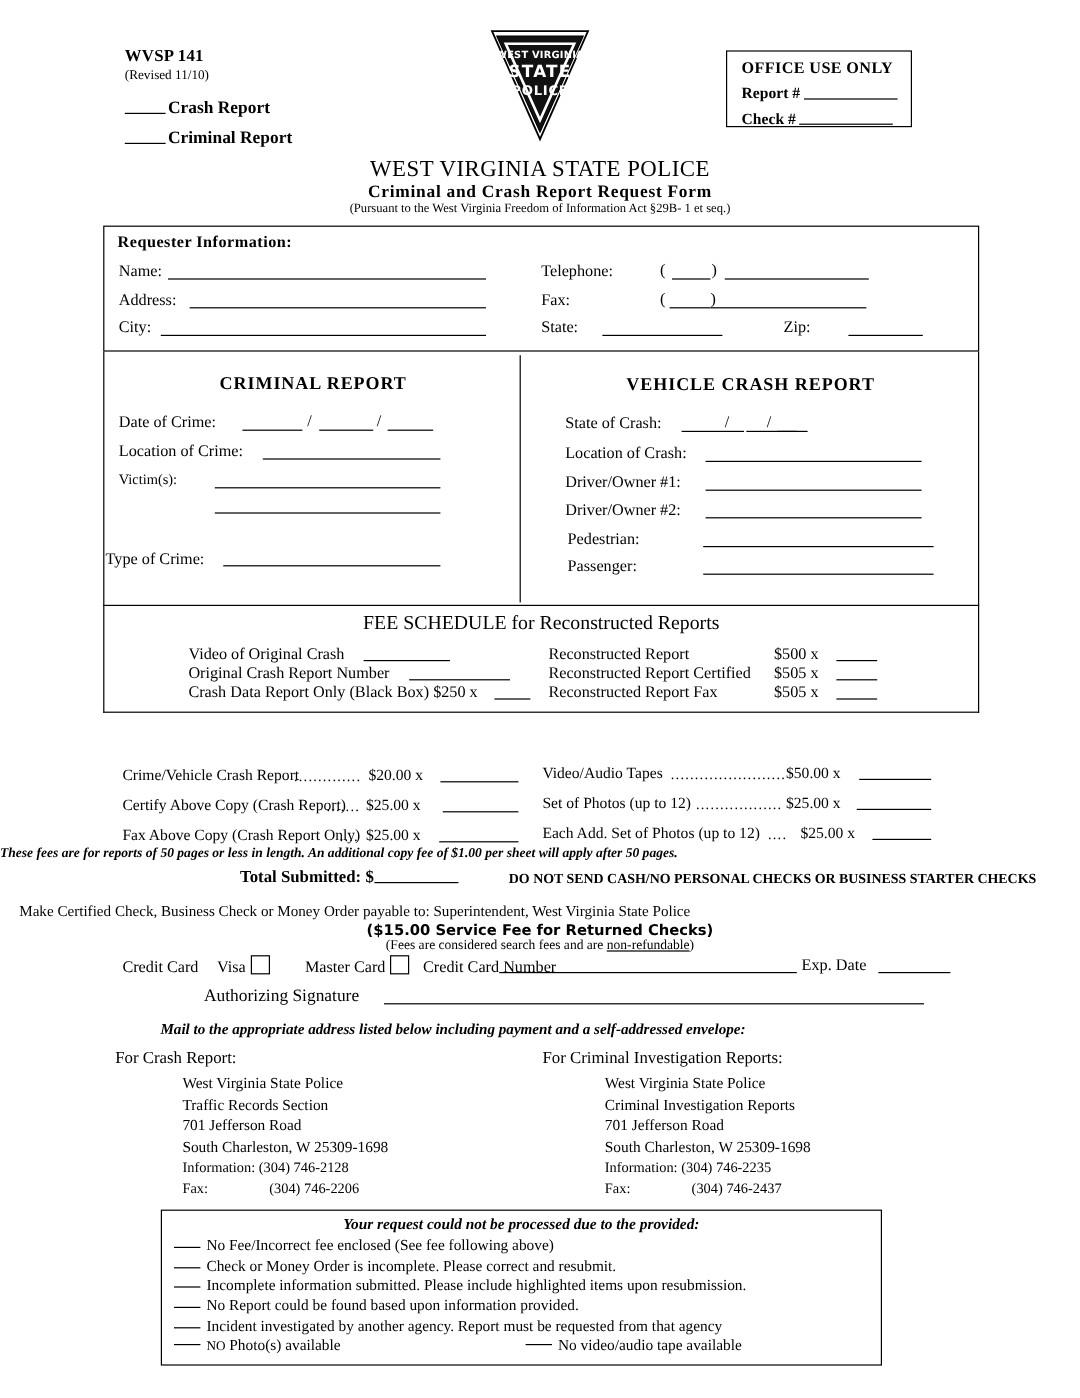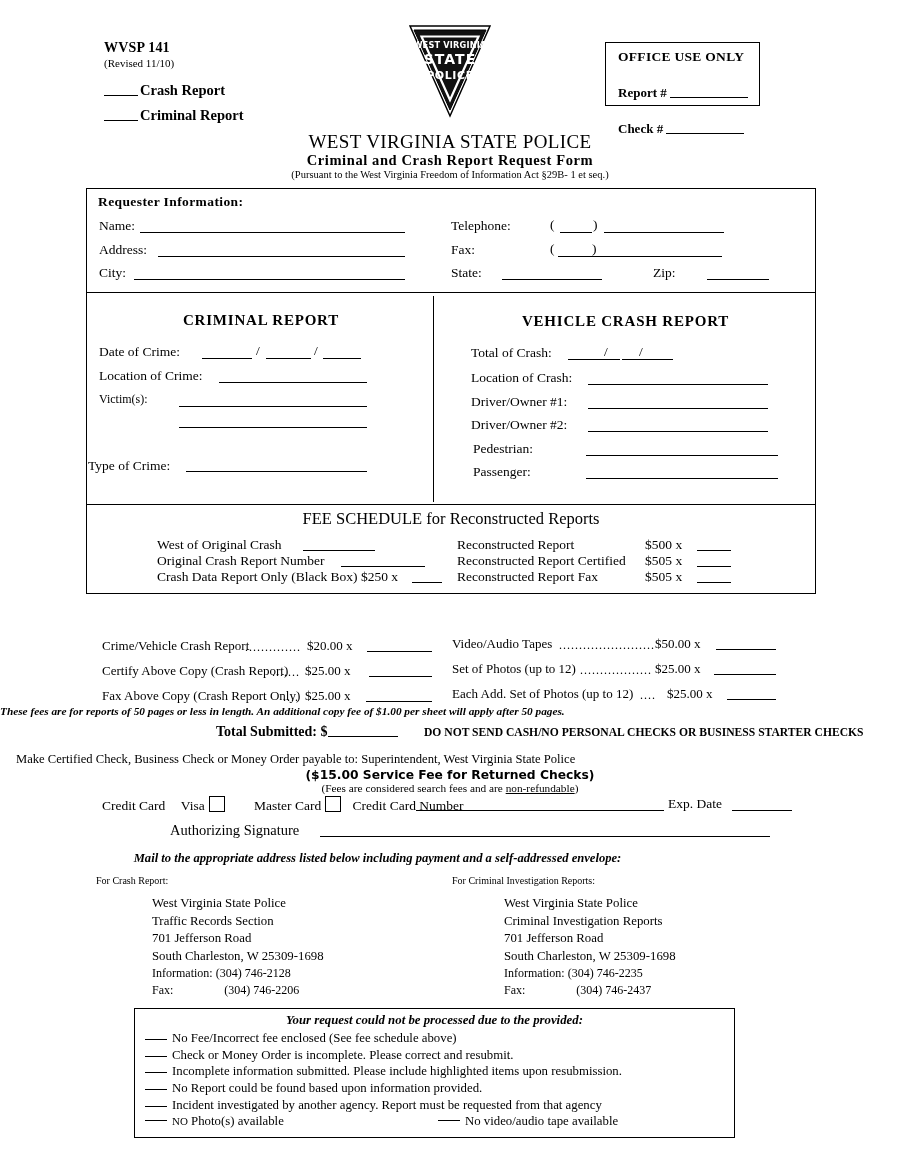--- a/index.html
+++ b/index.html
@@ -48,21 +48,21 @@
 
   
   #office-box {
     left: 605px; top: 42px;
     width: 155px; height: 64px;
     border: 1.3px solid #000;
     padding: 6px 10px 16px 12px;
     box-sizing: border-box;
   }
   #office-title { font-weight: bold; font-size: 13.5px; letter-spacing: .3px; }
-  .office-row { font-size: 13px; font-weight: bold; margin-top: 20px; }
+  .office-row { font-size: 13px; font-weight: bold; margin-top: 5px; }
   .office-row .blank {
     display: inline-block; border-bottom: 1px solid #000;
     width: 78px; vertical-align: -1px; margin-left: 3px;
   }
 
   
   #main-title {
     left: 0; right: 0; top: 131px; width: 900px;
     text-align: center; font-size: 19px; letter-spacing: .4px;
   }
@@ -116,38 +116,38 @@
 
   
   #fee-title { left: 86px; top: 610px; width: 730px; text-align: center; font-size: 17px; }
   .fee-row { font-size: 13px; }
   .dots { letter-spacing: 1px; font-size: 12px; }
 
   #fee-note {
     left: 0; top: 705px; width: 900px; text-align: left;
     font-style: italic; font-weight: bold; font-size: 11.3px;
   }
-  #total-submitted { left: 216px; top: 724px; font-weight: bold; font-size: 14px; font-family: Liberation Serif, serif; }
+  #total-submitted { left: 200px; top: 724px; font-weight: bold; font-size: 14px; font-family: Liberation Serif, serif; }
   #do-not-send { left: 424px; top: 726px; font-weight: bold; font-size: 11.6px; }
   #make-check { left: 16px; top: 752px; width: 900px; text-align: left; font-size: 12.6px; }
   #service-fee { left: 0; top: 768px; width: 900px; text-align: center; font-size: 12.3px; font-weight: bold;
                  font-family: "DejaVu Sans", "Liberation Sans", sans-serif; }
   #nonrefundable { left: 0; top: 782px; width: 900px; text-align: center; font-size: 11.3px; }
 
   
   #cc-row { left: 102px; top: 796px; font-size: 13.5px; }
   .cc-box {
     display: inline-block; width: 14px; height: 14px;
     border: 1.6px solid #000; vertical-align: -2px; margin: 0 4px;
   }
   #auth-sig { left: 170px; top: 822px; font-size: 14.5px; }
 
   #mail-to { left: 0; top: 851px; width: 755px; text-align: center; font-style: italic; font-weight: bold; font-size: 12.6px; }
 
-  .addr-head { font-size: 10px; }
+  .addr-head { font-size: 14px; }
   .addr-line { font-size: 12.8px; line-height: 17.5px; }
   .contact-line { font-size: 12px; line-height: 16px; }
 
   
   #reject-box {
     left: 134px; top: 1008px; width: 601px; height: 130px;
     border: 1.4px solid #000; box-sizing: border-box;
   }
   #reject-title {
     left: 134px; top: 1013px; width: 601px; text-align: center;
@@ -246,21 +246,21 @@
 
   <div class="abs fld-label" style="left:99px; top:392px; font-size:12px;">Victim(s):</div>
   <div class="abs rule" style="left:179px; top:406px; width:188px;"></div>
   <div class="abs rule" style="left:179px; top:427px; width:188px;"></div>
 
   <div class="abs fld-label" style="left:88px; top:458px;">Type of Crime:</div>
   <div class="abs rule" style="left:186px; top:471px; width:181px;"></div>
 
   <div class="abs col-heading" style="left:443px; top:313px; width:365px;">VEHICLE  CRASH  REPORT</div>
 
-  <div class="abs fld-label" style="left:471px; top:345px;">Total of Crash:</div>
+  <div class="abs fld-label" style="left:471px; top:345px;">State of Crash:</div>
   <div class="abs rule" style="left:568px; top:359px; width:52px;"></div>
   <div class="abs fld-label" style="left:604px; top:344px;">/</div>
   <div class="abs rule" style="left:622px; top:359px; width:42px;"></div>
   <div class="abs fld-label" style="left:639px; top:344px;">/</div>
   <div class="abs rule" style="left:648px; top:359px; width:25px;"></div>
 
   <div class="abs fld-label" style="left:471px; top:370px;">Location of Crash:</div>
   <div class="abs rule" style="left:588px; top:384px; width:180px;"></div>
 
   <div class="abs fld-label" style="left:471px; top:394px;">Driver/Owner #1:</div>
@@ -271,21 +271,21 @@
 
   <div class="abs fld-label" style="left:473px; top:441px;">Pedestrian:</div>
   <div class="abs rule" style="left:586px; top:455px; width:192px;"></div>
 
   <div class="abs fld-label" style="left:473px; top:464px;">Passenger:</div>
   <div class="abs rule" style="left:586px; top:478px; width:192px;"></div>
 
   <div class="abs" id="recon-box"></div>
   <div class="abs" id="recon-title">FEE SCHEDULE for Reconstructed Reports</div>
 
-  <div class="abs recon-row" style="left:157px; top:537px;">West of Original Crash</div>
+  <div class="abs recon-row" style="left:157px; top:537px;">Video of Original Crash</div>
   <div class="abs rule" style="left:303px; top:550px; width:72px;"></div>
 
   <div class="abs recon-row" style="left:157px; top:553px;">Original Crash Report Number</div>
   <div class="abs rule" style="left:341px; top:566px; width:84px;"></div>
 
   <div class="abs recon-row" style="left:157px; top:569px;">Crash Data Report Only (Black Box) $250 x</div>
   <div class="abs rule" style="left:412px; top:582px; width:30px;"></div>
 
   <div class="abs recon-row" style="left:457px; top:537px;">Reconstructed Report</div>
   <div class="abs recon-row" style="left:645px; top:537px;">$500 x</div>
@@ -387,21 +387,21 @@
   </div>
   <div class="abs contact-line" style="left:504px; top:982px;">
     <span>Fax:</span>
     <span style="display:inline-block;width:48px;"></span><span>(304) 746-2437</span>
   </div>
 
   <div class="abs" id="reject-box"></div>
   <div class="abs" id="reject-title">Your request could not be processed  due to the provided:</div>
 
   <div class="abs reject-item" style="left:145px; top:1031px;">
-    <span class="mark"></span><span>No Fee/Incorrect fee enclosed (See fee schedule above)</span>
+    <span class="mark"></span><span>No Fee/Incorrect fee enclosed (See fee following above)</span>
   </div>
   <div class="abs reject-item" style="left:145px; top:1048px;">
     <span class="mark"></span><span>Check  or Money Order is incomplete.  Please  correct and resubmit.</span>
   </div>
   <div class="abs reject-item" style="left:145px; top:1064px;">
     <span class="mark"></span><span>Incomplete  information  submitted.  Please  include  highlighted  items  upon resubmission.</span>
   </div>
   <div class="abs reject-item" style="left:145px; top:1081px;">
     <span class="mark"></span><span>No Report could be found based upon information  provided.</span>
   </div>

